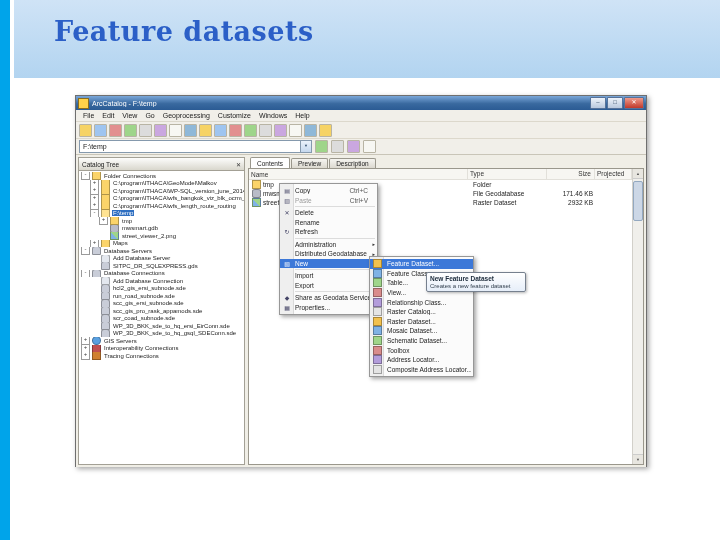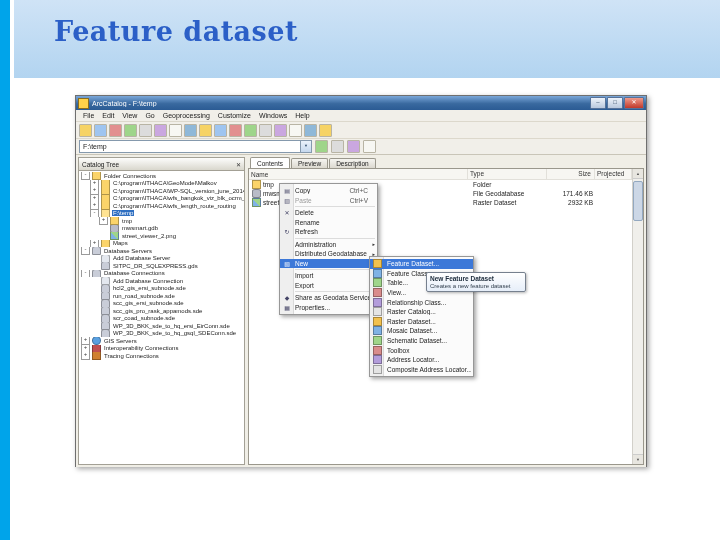--- a/index.html
+++ b/index.html
@@ -141,21 +141,21 @@
   }
   .tt-title { font-size:6.5px; font-weight:bold; color:#1b2a3a; }
   .tt-body { font-size:6px; color:#33404e; margin-top:1px; }
 </style>
 </head>
 <body>
 
 <div class="slide">
   <div class="stripe"></div>
   <div class="header-band"></div>
-  <h1 class="slide-title">Feature dataset</h1>
+  <h1 class="slide-title">Feature datasets</h1>
 
   <div class="window">
     <div class="titlebar">
       <span class="app-icon"></span>
       <span class="title-text">ArcCatalog - F:\temp</span>
       <span class="win-btn">‒</span>
       <span class="win-btn">□</span>
       <span class="win-btn close">✕</span>
     </div>
 

